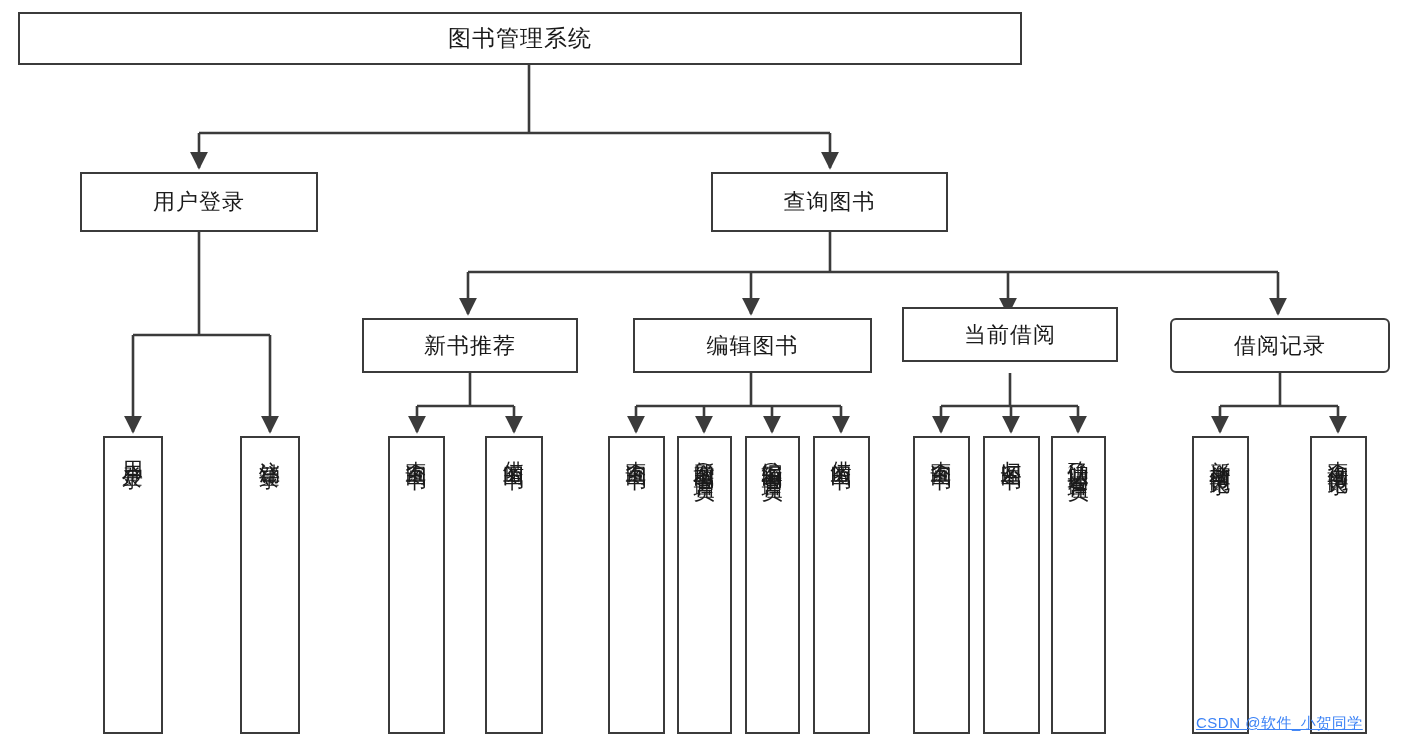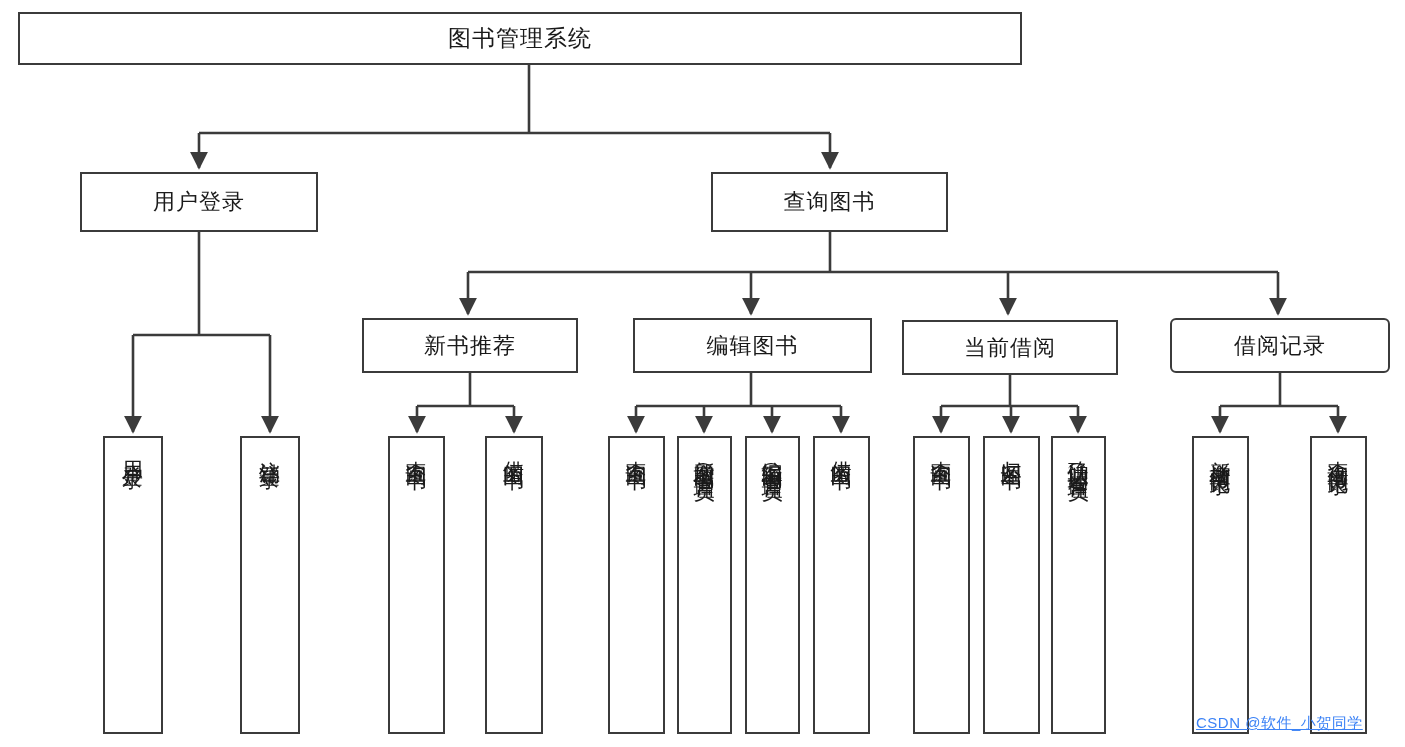--- a/index.html
+++ b/index.html
@@ -133,21 +133,21 @@
   <div class="node h-node" style="left:711px; top:172px; width:237px; height:60px;">
     <span class="node-label">查询图书</span>
   </div>
 
   <div class="node h-node" style="left:362px; top:318px; width:216px; height:55px;">
     <span class="node-label">新书推荐</span>
   </div>
   <div class="node h-node" style="left:633px; top:318px; width:239px; height:55px;">
     <span class="node-label">编辑图书</span>
   </div>
-  <div class="node h-node" style="left:902px; top:320px; width:216px; height:55px;">
+  <div class="node h-node" style="left:902px; top:307px; width:216px; height:55px;">
     <span class="node-label">当前借阅</span>
   </div>
   <div class="node h-node" style="left:1170px; top:318px; width:220px; height:55px;border-radius:6px;">
     <span class="node-label">借阅记录</span>
   </div>
 
   <div class="node leaf-node" style="left:103px; top:436px; width:60px; height:298px;">
     <span class="vtext">用户登录</span>
   </div>
   <div class="node leaf-node" style="left:240px; top:436px; width:60px; height:298px;">

